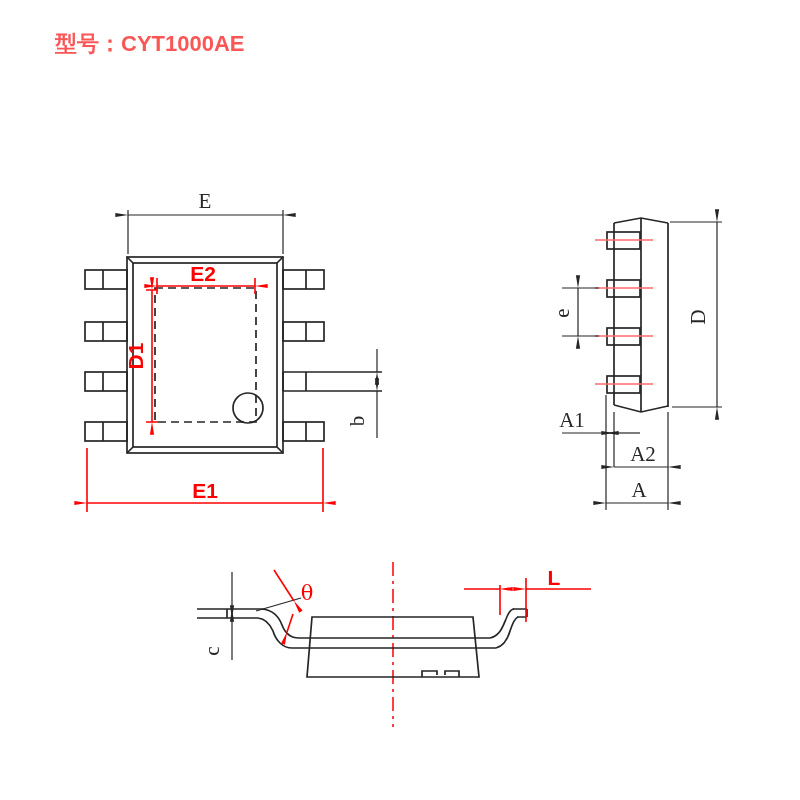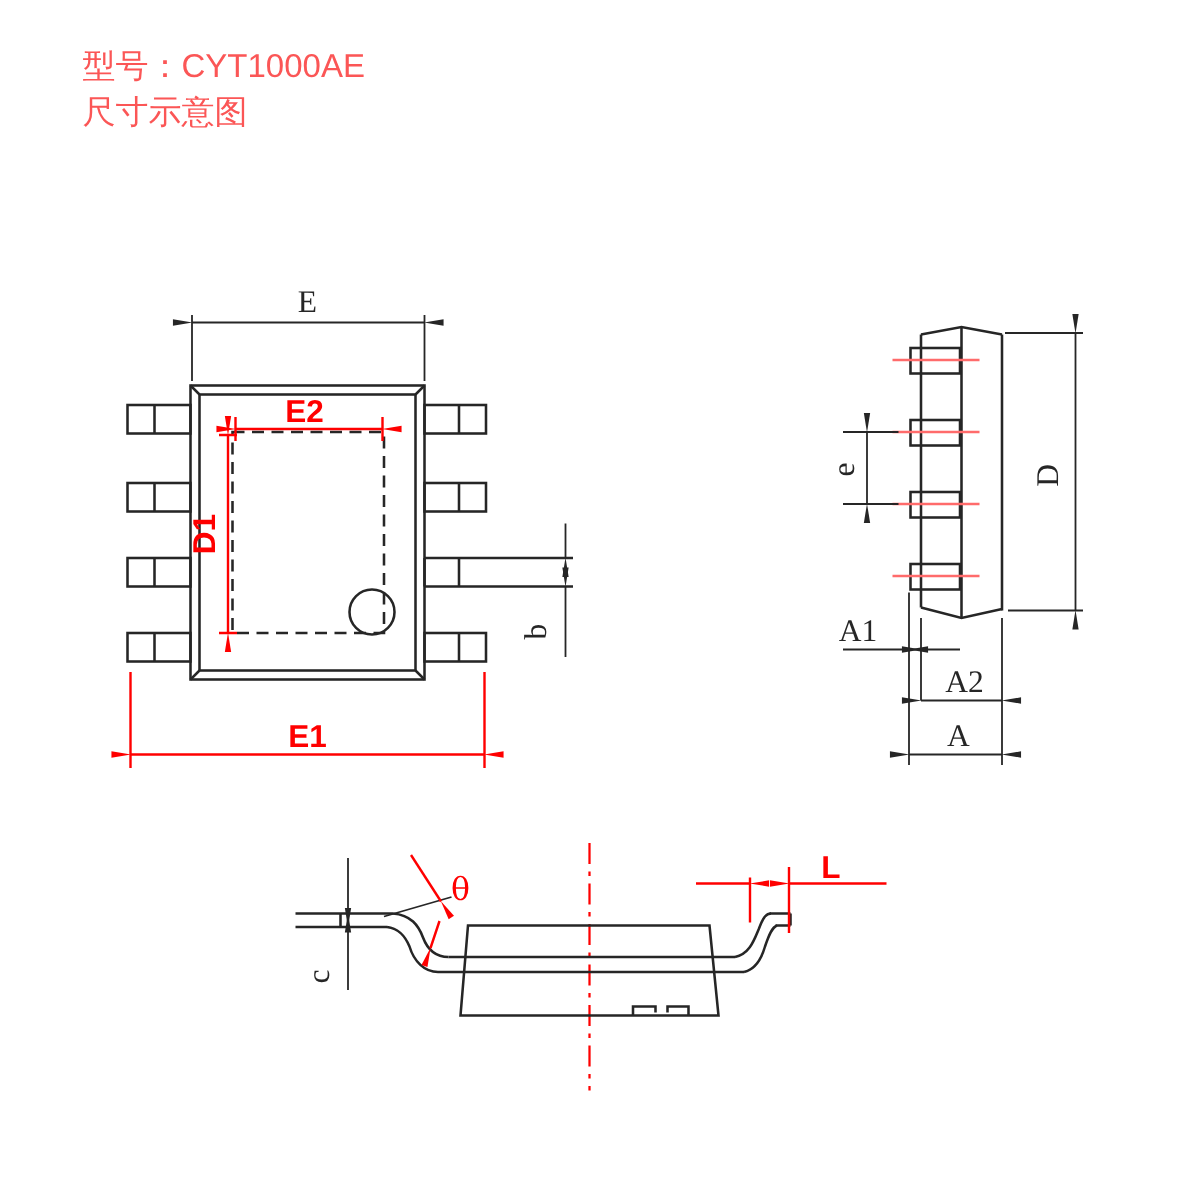--- a/index.html
+++ b/index.html
@@ -6,21 +6,21 @@
     --dimension-red:#ff0000;
     --header-red:#fb5656;
     --pin-centerline-red:#ff6b6b;
     --drawing-black:#262626;
     --background:#ffffff;
   }
   html,body{margin:0;padding:0;background:#fff;}
   .canvas{position:relative;width:800px;height:800px;background:var(--background);overflow:hidden;
           font-family:"Liberation Sans",sans-serif;}
   .header{position:absolute;left:55px;top:28px;color:var(--header-red);
-          font-size:22px;line-height:31px;font-weight:400;}
+          font-size:22px;line-height:31px;font-weight:700;}
   svg{position:absolute;left:0;top:0;}
   svg line,svg path,svg rect,svg circle,svg polyline{fill:none;}
   .k{stroke:var(--drawing-black);stroke-width:1.7;}
   .kd{stroke:var(--drawing-black);stroke-width:1.2;}
   .r{stroke:var(--dimension-red);stroke-width:1.6;}
   .cl{stroke:var(--pin-centerline-red);stroke-width:1.6;}
   .ctr{stroke:var(--dimension-red);stroke-width:1.5;}
   text{stroke:none;}
   .tk{fill:var(--drawing-black);font-family:"Liberation Serif",serif;font-size:21px;}
   .tr{fill:var(--dimension-red);font-family:"Liberation Sans",sans-serif;font-size:21px;font-weight:bold;}
@@ -28,21 +28,20 @@
   #mb path{fill:var(--drawing-black);stroke:none;}
   #mr path{fill:var(--dimension-red);stroke:none;}
 </style>
 </head>
 <body>
 
 <div class="canvas">
 
   <div class="header">
     <div>型号：CYT1000AE</div>
-    <div>尺寸示意图</div>
   </div>
 
   <svg width="800" height="800" viewBox="0 0 800 800">
     <defs>
       <marker id="mb" viewBox="0 0 14 8" markerWidth="14" markerHeight="8" refX="0.8" refY="4" orient="auto-start-reverse" markerUnits="userSpaceOnUse">
           <path d="M0.5,4 L13.5,1.9 L13.5,6.1 Z"></path>
         </marker>
       <marker id="mr" viewBox="0 0 14 8" markerWidth="14" markerHeight="8" refX="0.8" refY="4" orient="auto-start-reverse" markerUnits="userSpaceOnUse">
           <path d="M0.5,4 L13.5,1.9 L13.5,6.1 Z"></path>
         </marker>

